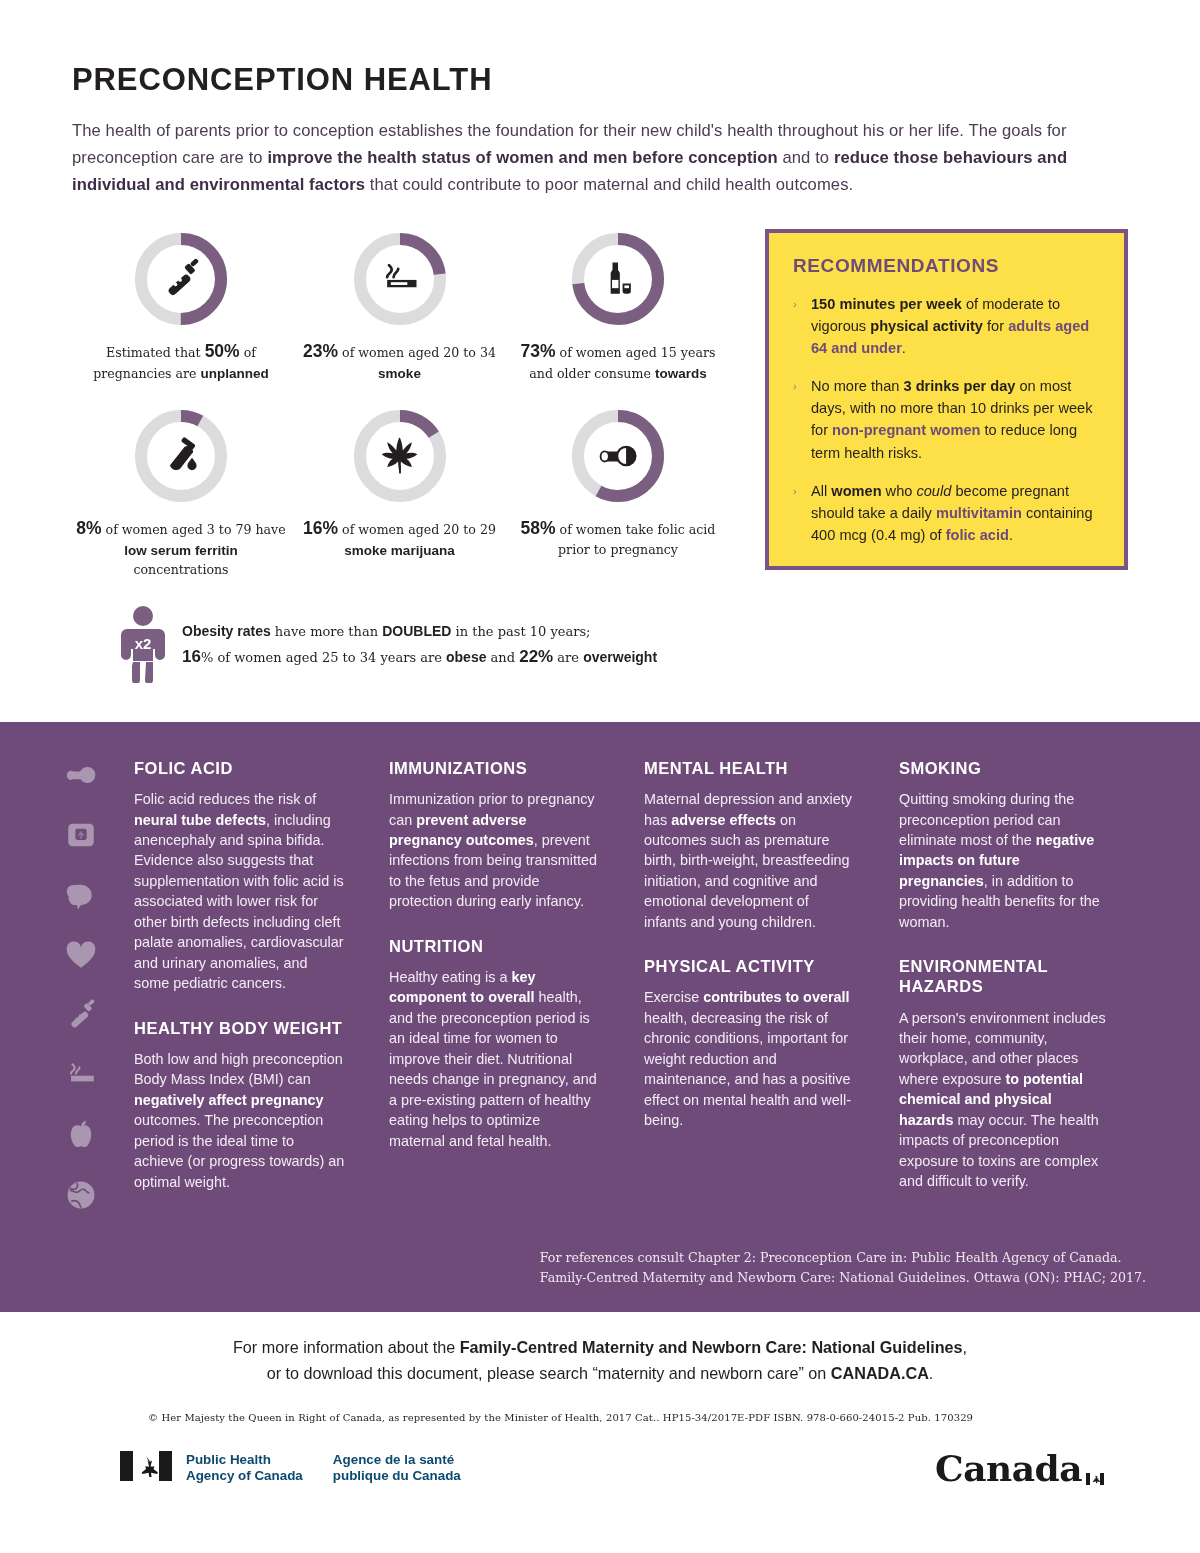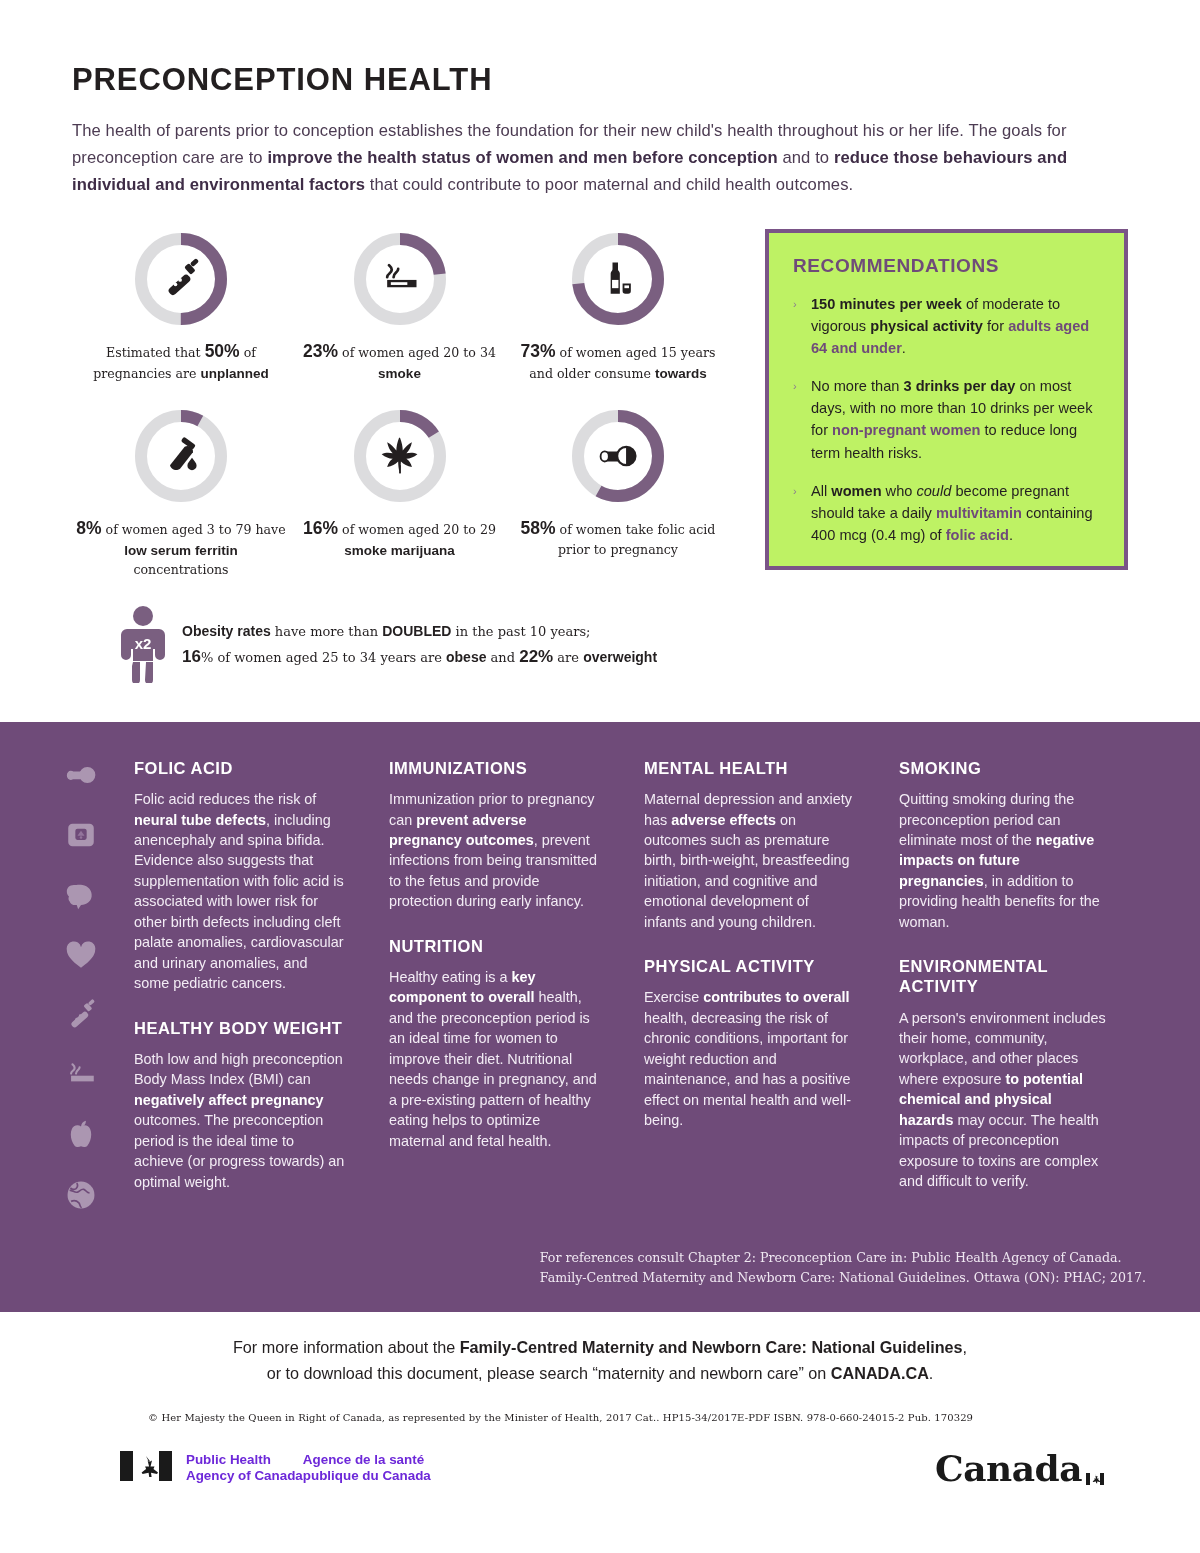--- a/index.html
+++ b/index.html
@@ -79,21 +79,21 @@
     font-size: 13.5px;
     font-weight: bold;
   }
   .stat-row-2 { margin-top: 22px; }
 
   
   .rec-box {
     margin-left: 38px;
     width: 385px;
     border: 4px solid #7a5487;
-    background: #bef264;
+    background: #fde047;
     padding: 22px 24px 20px 24px;
   }
   .rec-title {
     color: #6f4b79;
     font-size: 19px;
     font-weight: bold;
     letter-spacing: 0.6px;
     margin-bottom: 16px;
   }
   .rec-item {
@@ -224,24 +224,25 @@
   .logo-row {
     display: flex;
     align-items: center;
     justify-content: space-between;
     padding: 24px 96px 0 120px;
   }
   .phac-logo { display: flex; align-items: center; }
   .flag-mark { margin-right: 14px; }
   .phac-wordmark {
     display: flex;
+    gap: 30px;
     font-size: 13.4px;
     font-weight: bold;
     line-height: 1.26;
-    color: #6d28d9;
+    color: #0c4a6e;
   }
   .canada-word {
     font-family: "DejaVu Serif", "Liberation Serif", serif;
     font-size: 36px;
     font-weight: bold;
     letter-spacing: -0.5px;
     color: #1a1a1a;
     position: relative;
     padding-right: 22px;
   }
@@ -511,21 +512,21 @@
 
       <h3 class="second">PHYSICAL ACTIVITY</h3>
       <p>Exercise <b>contributes to overall</b> health, decreasing the risk of chronic conditions, important for weight reduction and maintenance, and has a positive effect on mental health and well-being.</p>
 
   </div>
   <div class="col">
 
       <h3 class="">SMOKING</h3>
       <p>Quitting smoking during the preconception period can eliminate most of the <b>negative impacts on future pregnancies</b>, in addition to providing health benefits for the woman.</p>
 
-      <h3 class="second">ENVIRONMENTAL ACTIVITY</h3>
+      <h3 class="second">ENVIRONMENTAL HAZARDS</h3>
       <p>A person's environment includes their home, community, workplace, and other places where exposure <b>to potential chemical and physical hazards</b> may occur. The health impacts of preconception exposure to toxins are complex and difficult to verify.</p>
 
   </div>
     </div>
 
   <div class="references">
     <div>For references consult Chapter 2: Preconception Care in: Public Health Agency of Canada.</div>
     <div>Family-Centred Maternity and Newborn Care: National Guidelines. Ottawa (ON): PHAC; 2017.</div>
   </div>
 </div>

